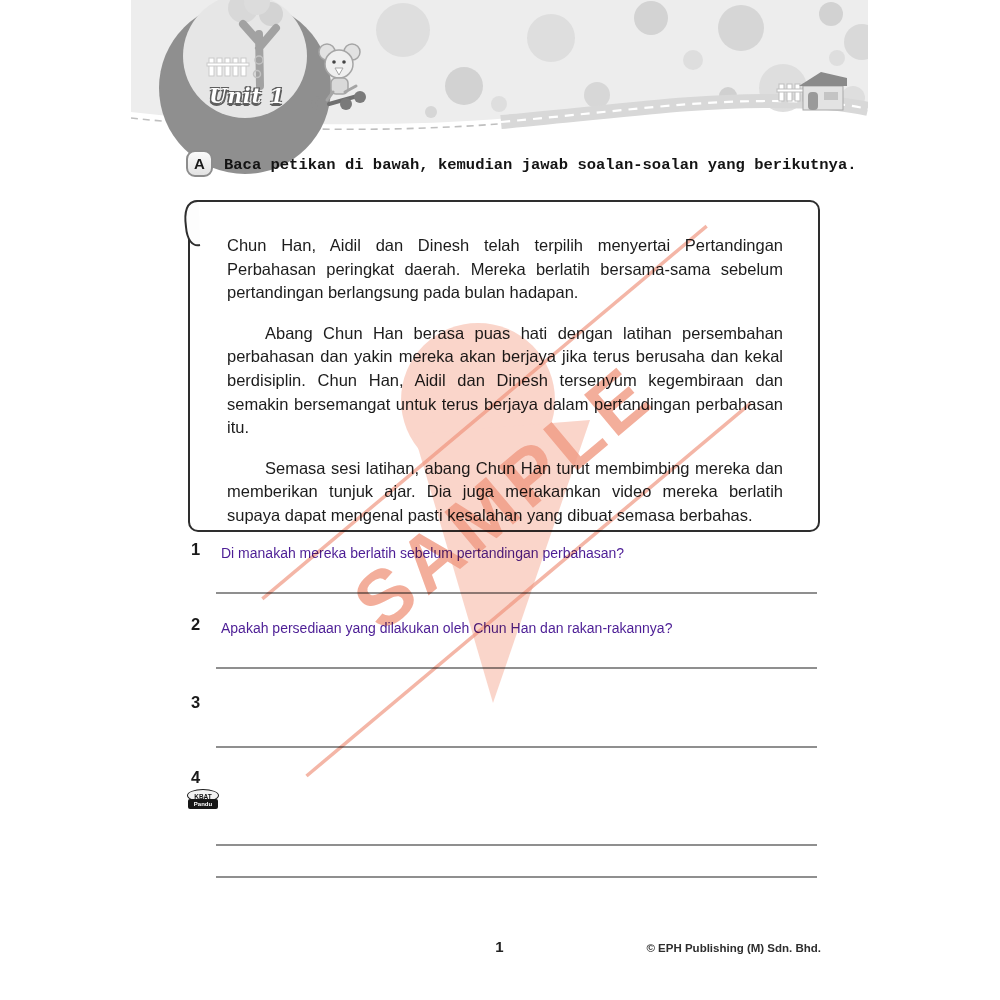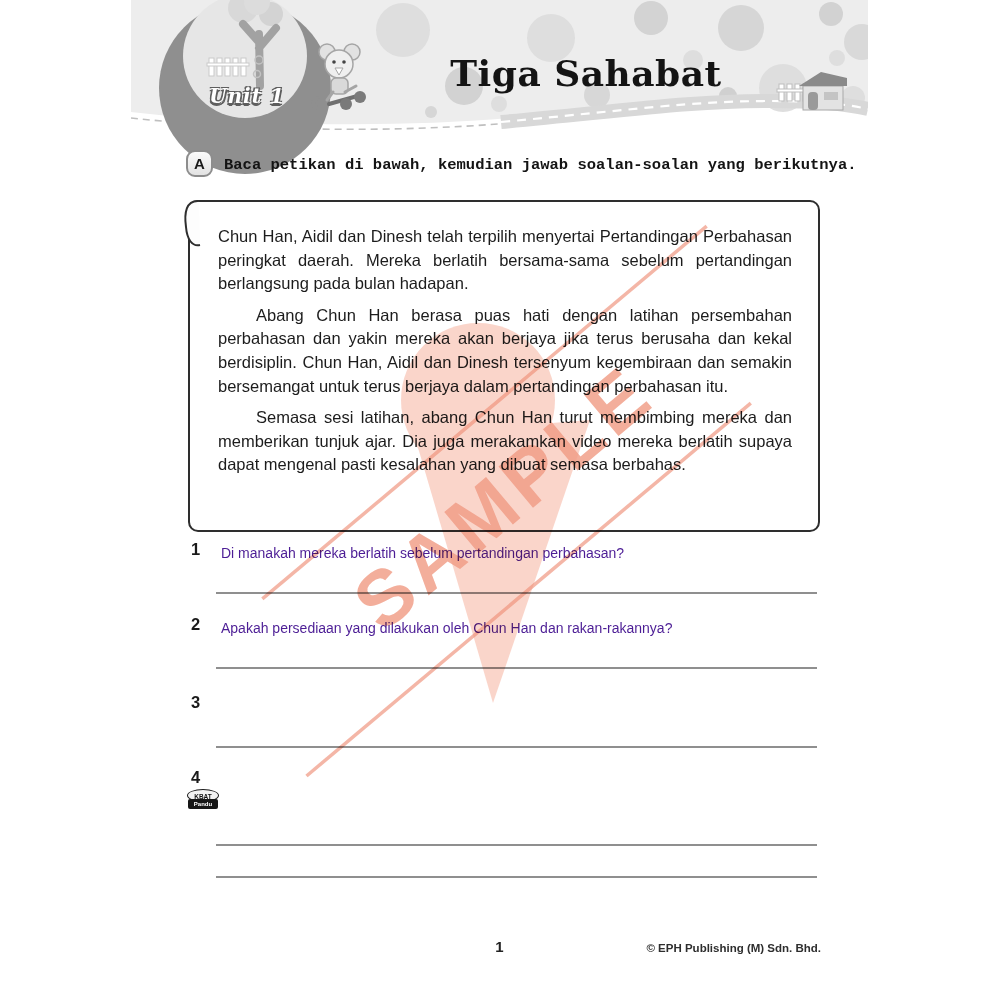--- a/index.html
+++ b/index.html
@@ -34,21 +34,21 @@
     position:absolute;left:93px;top:156px;white-space:nowrap;
     font-weight:bold;font-size:15.5px;color:#141414;font-family:Liberation Mono, monospace;
   }
 
   
   .passage-box{
     position:absolute;left:57px;top:200px;width:632px;height:332px;box-sizing:border-box;
     border:2px solid #2e2e2e;border-radius:10px;background:#fff;
     padding:15px 18px 0 20px;
   }
-  .par{margin:8px;text-align:justify;font-size:16.5px;line-height:23.6px;color:#1c1c1c;}
+  .par{margin:17px;text-align:justify;font-size:16.5px;line-height:23.6px;color:#1c1c1c;}
   .par.indent{text-indent:38px;}
   .curl{position:absolute;left:-9px;top:-5px;}
 
   
   .q-num{position:absolute;left:60px;width:30px;font-weight:bold;font-size:16.5px;color:#1a1a1a;}
   .q-text{position:absolute;left:90px;width:589px;font-size:14px;line-height:26px;color:#4c1d95;text-align:justify;}
   .ansline{position:absolute;left:85px;width:601px;border-top:2px solid #8f8f8f;height:0;}
 
   
   .kbat{position:absolute;left:54px;top:789px;width:36px;text-align:center;}
@@ -153,21 +153,20 @@
       <rect x="200" y="78" width="17" height="16" rx="5" fill="#d9d9d9" stroke="#a5a5a5" stroke-width="1.5"></rect>
       <path d="M214,92 L225,86 M202,92 L196,100" stroke="#a5a5a5" stroke-width="3" stroke-linecap="round"></path>
       <path d="M198,104 L230,95" stroke="#6f6f6f" stroke-width="4" stroke-linecap="round"></path>
       <circle cx="215" cy="104" r="6" fill="#7a7a7a"></circle>
       <circle cx="229" cy="97" r="6" fill="#7a7a7a"></circle>
       <path d="M186,98 Q178,104 186,108" stroke="#8f8f8f" stroke-width="4" fill="none" stroke-linecap="round"></path>
     </g>
   </svg>
 
   <div class="unit-label">Unit 1</div>
-  <div class="page-title">Tiga Sahabat</div>
 
   <div class="sec-badge">A</div>
   <div class="sec-instruction">Baca petikan di bawah, kemudian jawab soalan-soalan yang berikutnya.</div>
 
   <div class="passage-box">
     <svg class="curl" width="24" height="56" viewBox="0 0 24 56">
       <path d="M18,4 C5,3 3,16 5,30 C6,42 11,50 19,48" fill="#fdfdfd" stroke="#2e2e2e" stroke-width="2"></path>
     </svg>
     <p class="par">Chun Han, Aidil dan Dinesh telah terpilih menyertai Pertandingan Perbahasan peringkat daerah. Mereka berlatih bersama-sama sebelum pertandingan berlangsung pada bulan hadapan.</p>
     <p class="par indent">Abang Chun Han berasa puas hati dengan latihan persembahan perbahasan dan yakin mereka akan berjaya jika terus berusaha dan kekal berdisiplin. Chun Han, Aidil dan Dinesh tersenyum kegembiraan dan semakin bersemangat untuk terus berjaya dalam pertandingan perbahasan itu.</p>

